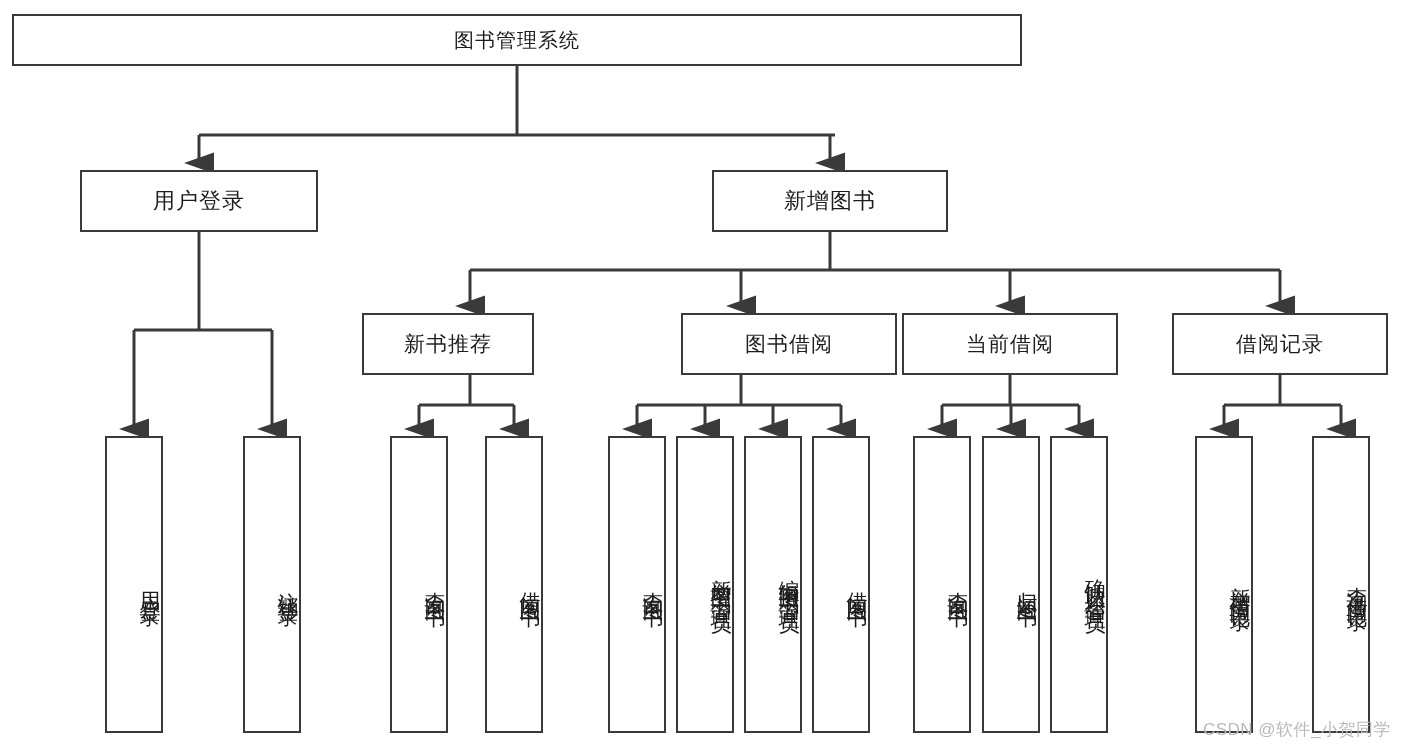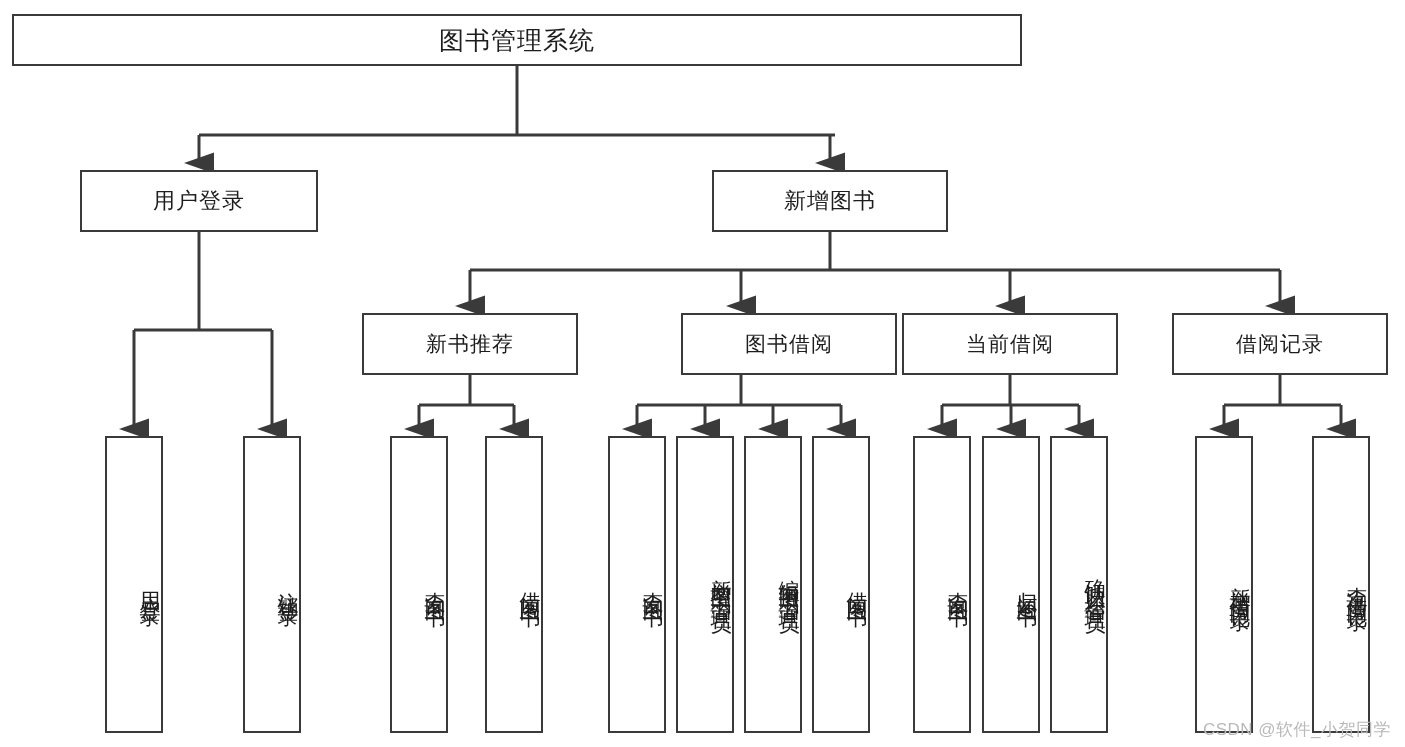--- a/index.html
+++ b/index.html
@@ -22,21 +22,21 @@
     box-sizing: border-box;
     border: 2px solid #3a3a3a;
     background: #ffffff;
     display: flex;
     align-items: center;
     justify-content: center;
     color: #1d1d1d;
     letter-spacing: 1px;
   }
   .node.root {
-    font-size: 25px;
+    font-size: 20px;
   }
   .node.level2 {
     font-size: 22px;
   }
   .node.level3 {
     font-size: 21px;
   }
   .node.leaf {
     writing-mode: vertical-rl;
     text-orientation: upright;
@@ -123,21 +123,21 @@
       <path d="M1224,405 L1224,428" marker-end="url(#arrow)"></path>
       <path d="M1341,405 L1341,428" marker-end="url(#arrow)"></path>
     </g>
   </svg>
 
   <div class="node root" style="left: 12px; top: 14px; width: 1010px; height: 52px;">图书管理系统</div>
 
   <div class="node level2" style="left: 80px; top: 170px; width: 238px; height: 62px;">用户登录</div>
   <div class="node level2" style="left: 712px; top: 170px; width: 236px; height: 62px;">新增图书</div>
 
-  <div class="node level3" style="left: 362px; top: 313px; width: 216px; height: 62px;">新书推荐</div>
+  <div class="node level3" style="left: 362px; top: 313px; width: 172px; height: 62px;">新书推荐</div>
   <div class="node level3" style="left: 633px; top: 313px; width: 216px; height: 62px; margin-left: 48px;">图书借阅</div>
   <div class="node level3" style="left: 902px; top: 313px; width: 216px; height: 62px;">当前借阅</div>
   <div class="node level3" style="left: 1172px; top: 313px; width: 216px; height: 62px;">借阅记录</div>
 
   <div class="node leaf" style="left: 105px; top: 436px; width: 58px; height: 297px;">用户登录</div>
   <div class="node leaf" style="left: 243px; top: 436px; width: 58px; height: 297px;">注销登录</div>
   <div class="node leaf" style="left: 390px; top: 436px; width: 58px; height: 297px;">查询图书</div>
   <div class="node leaf" style="left: 485px; top: 436px; width: 58px; height: 297px;">借阅图书</div>
   <div class="node leaf" style="left: 608px; top: 436px; width: 58px; height: 297px;">查询图书</div>
   <div class="node leaf" style="left: 676px; top: 436px; width: 58px; height: 297px;">新增图书（管理员）</div>

